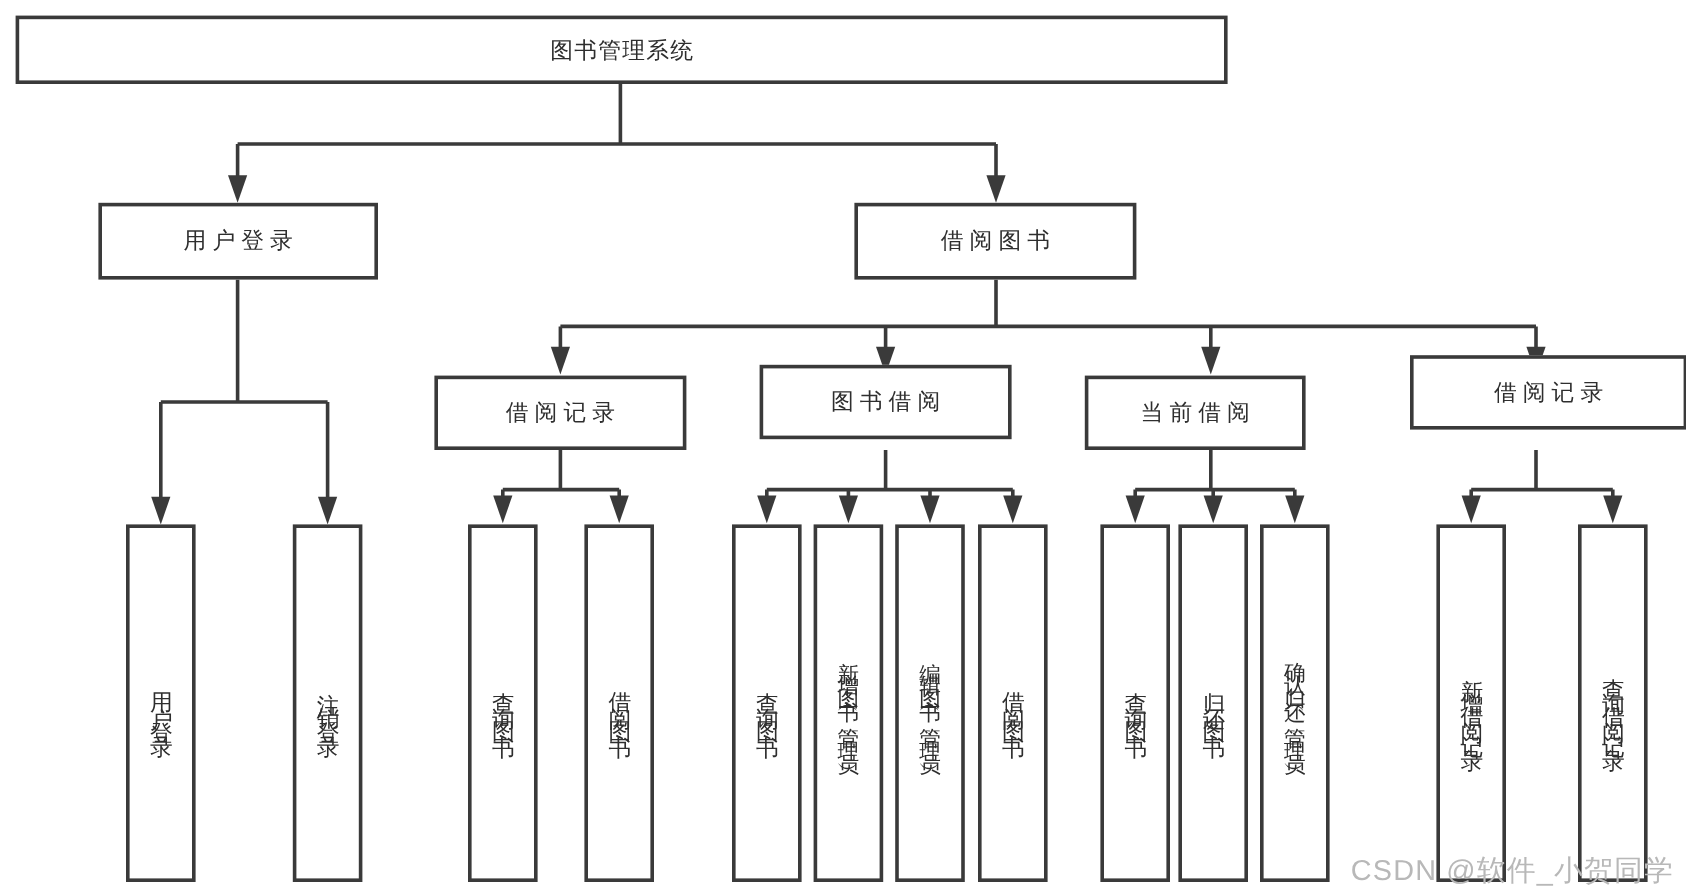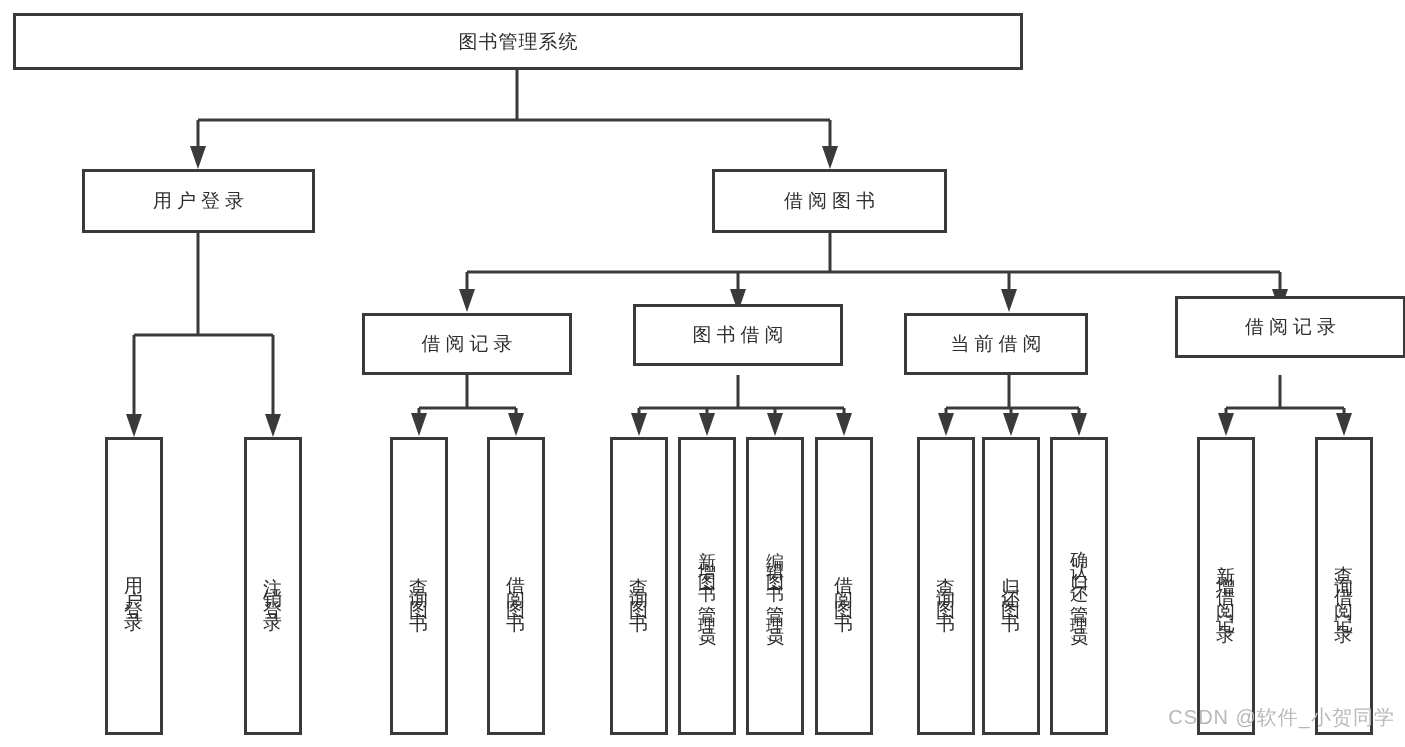--- a/index.html
+++ b/index.html
@@ -41,22 +41,22 @@
     text-orientation:mixed;
     font-size:19px;
     letter-spacing:12px;
     line-height:1;
     color:var(--text);
   }
   .vlabel.long{letter-spacing:11px;font-size:18px;}
   #watermark{
     position:absolute;
     right:10px;
-    bottom:16px;
-    font-size:20px;
+    bottom:6px;
+    font-size:24px;
     color:var(--wm);
     letter-spacing:1px;
     white-space:nowrap;
   }
 </style>
 </head>
 <body>
 
 <div id="stage">
 

